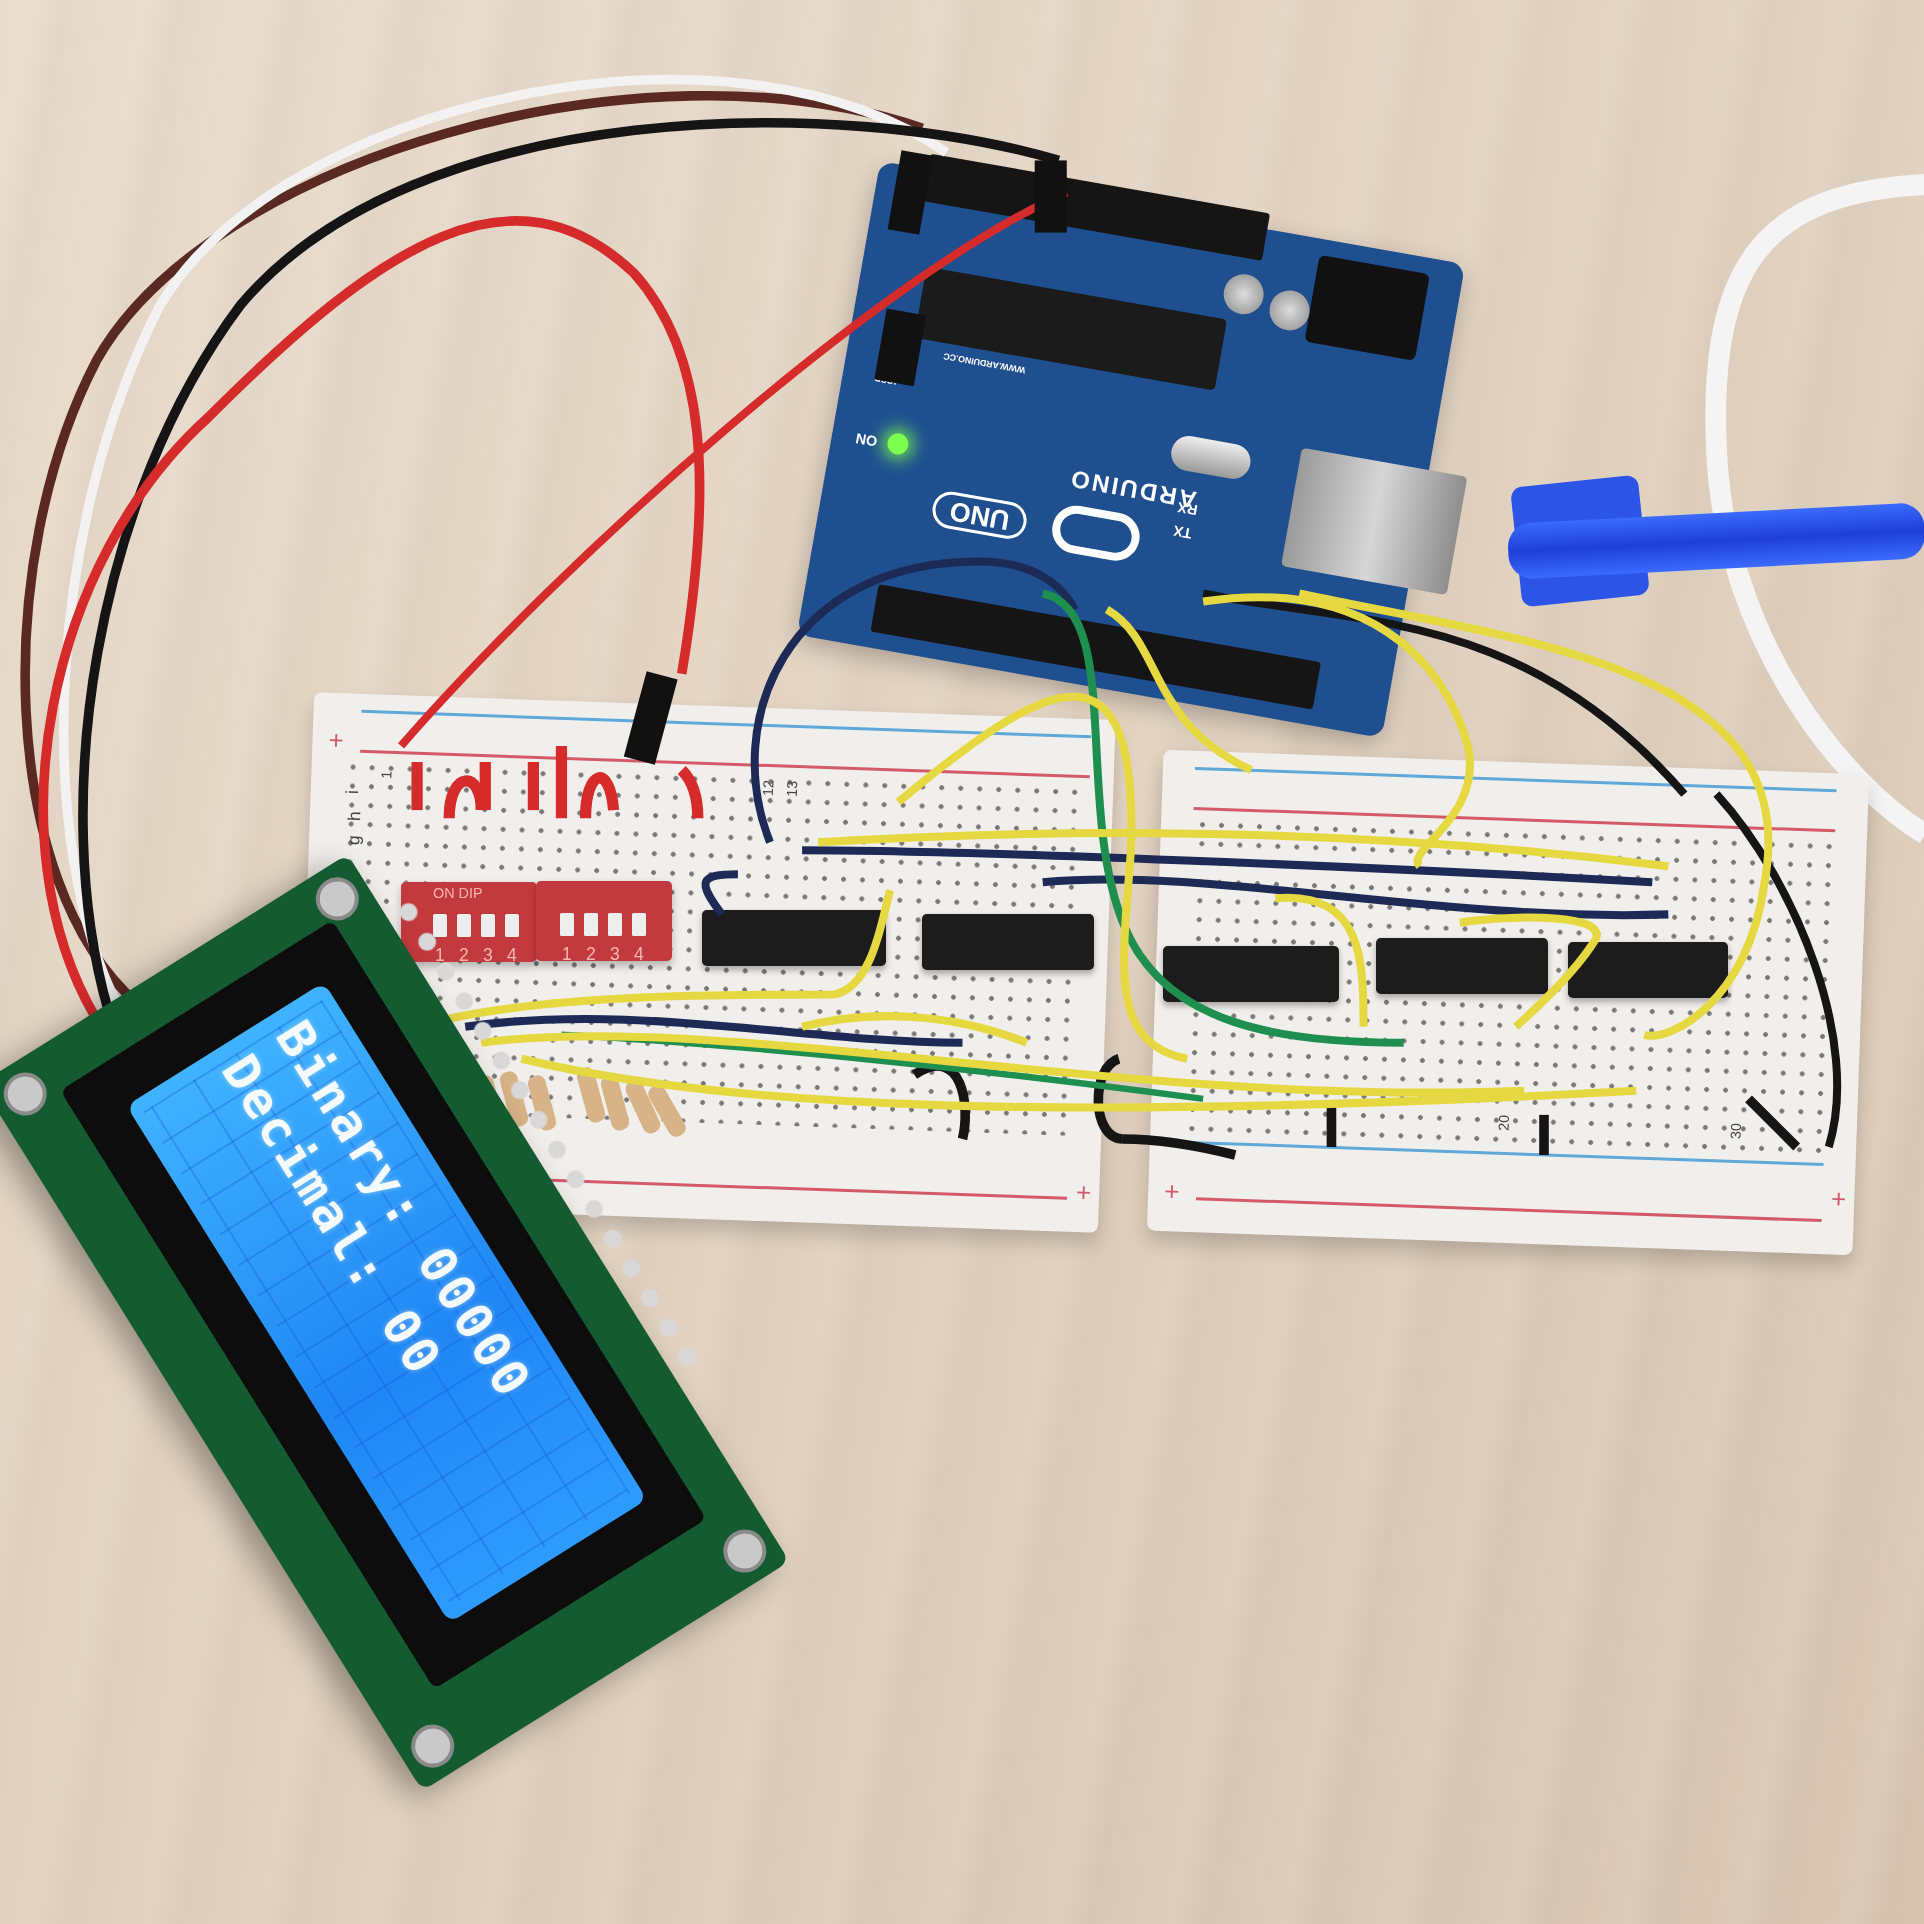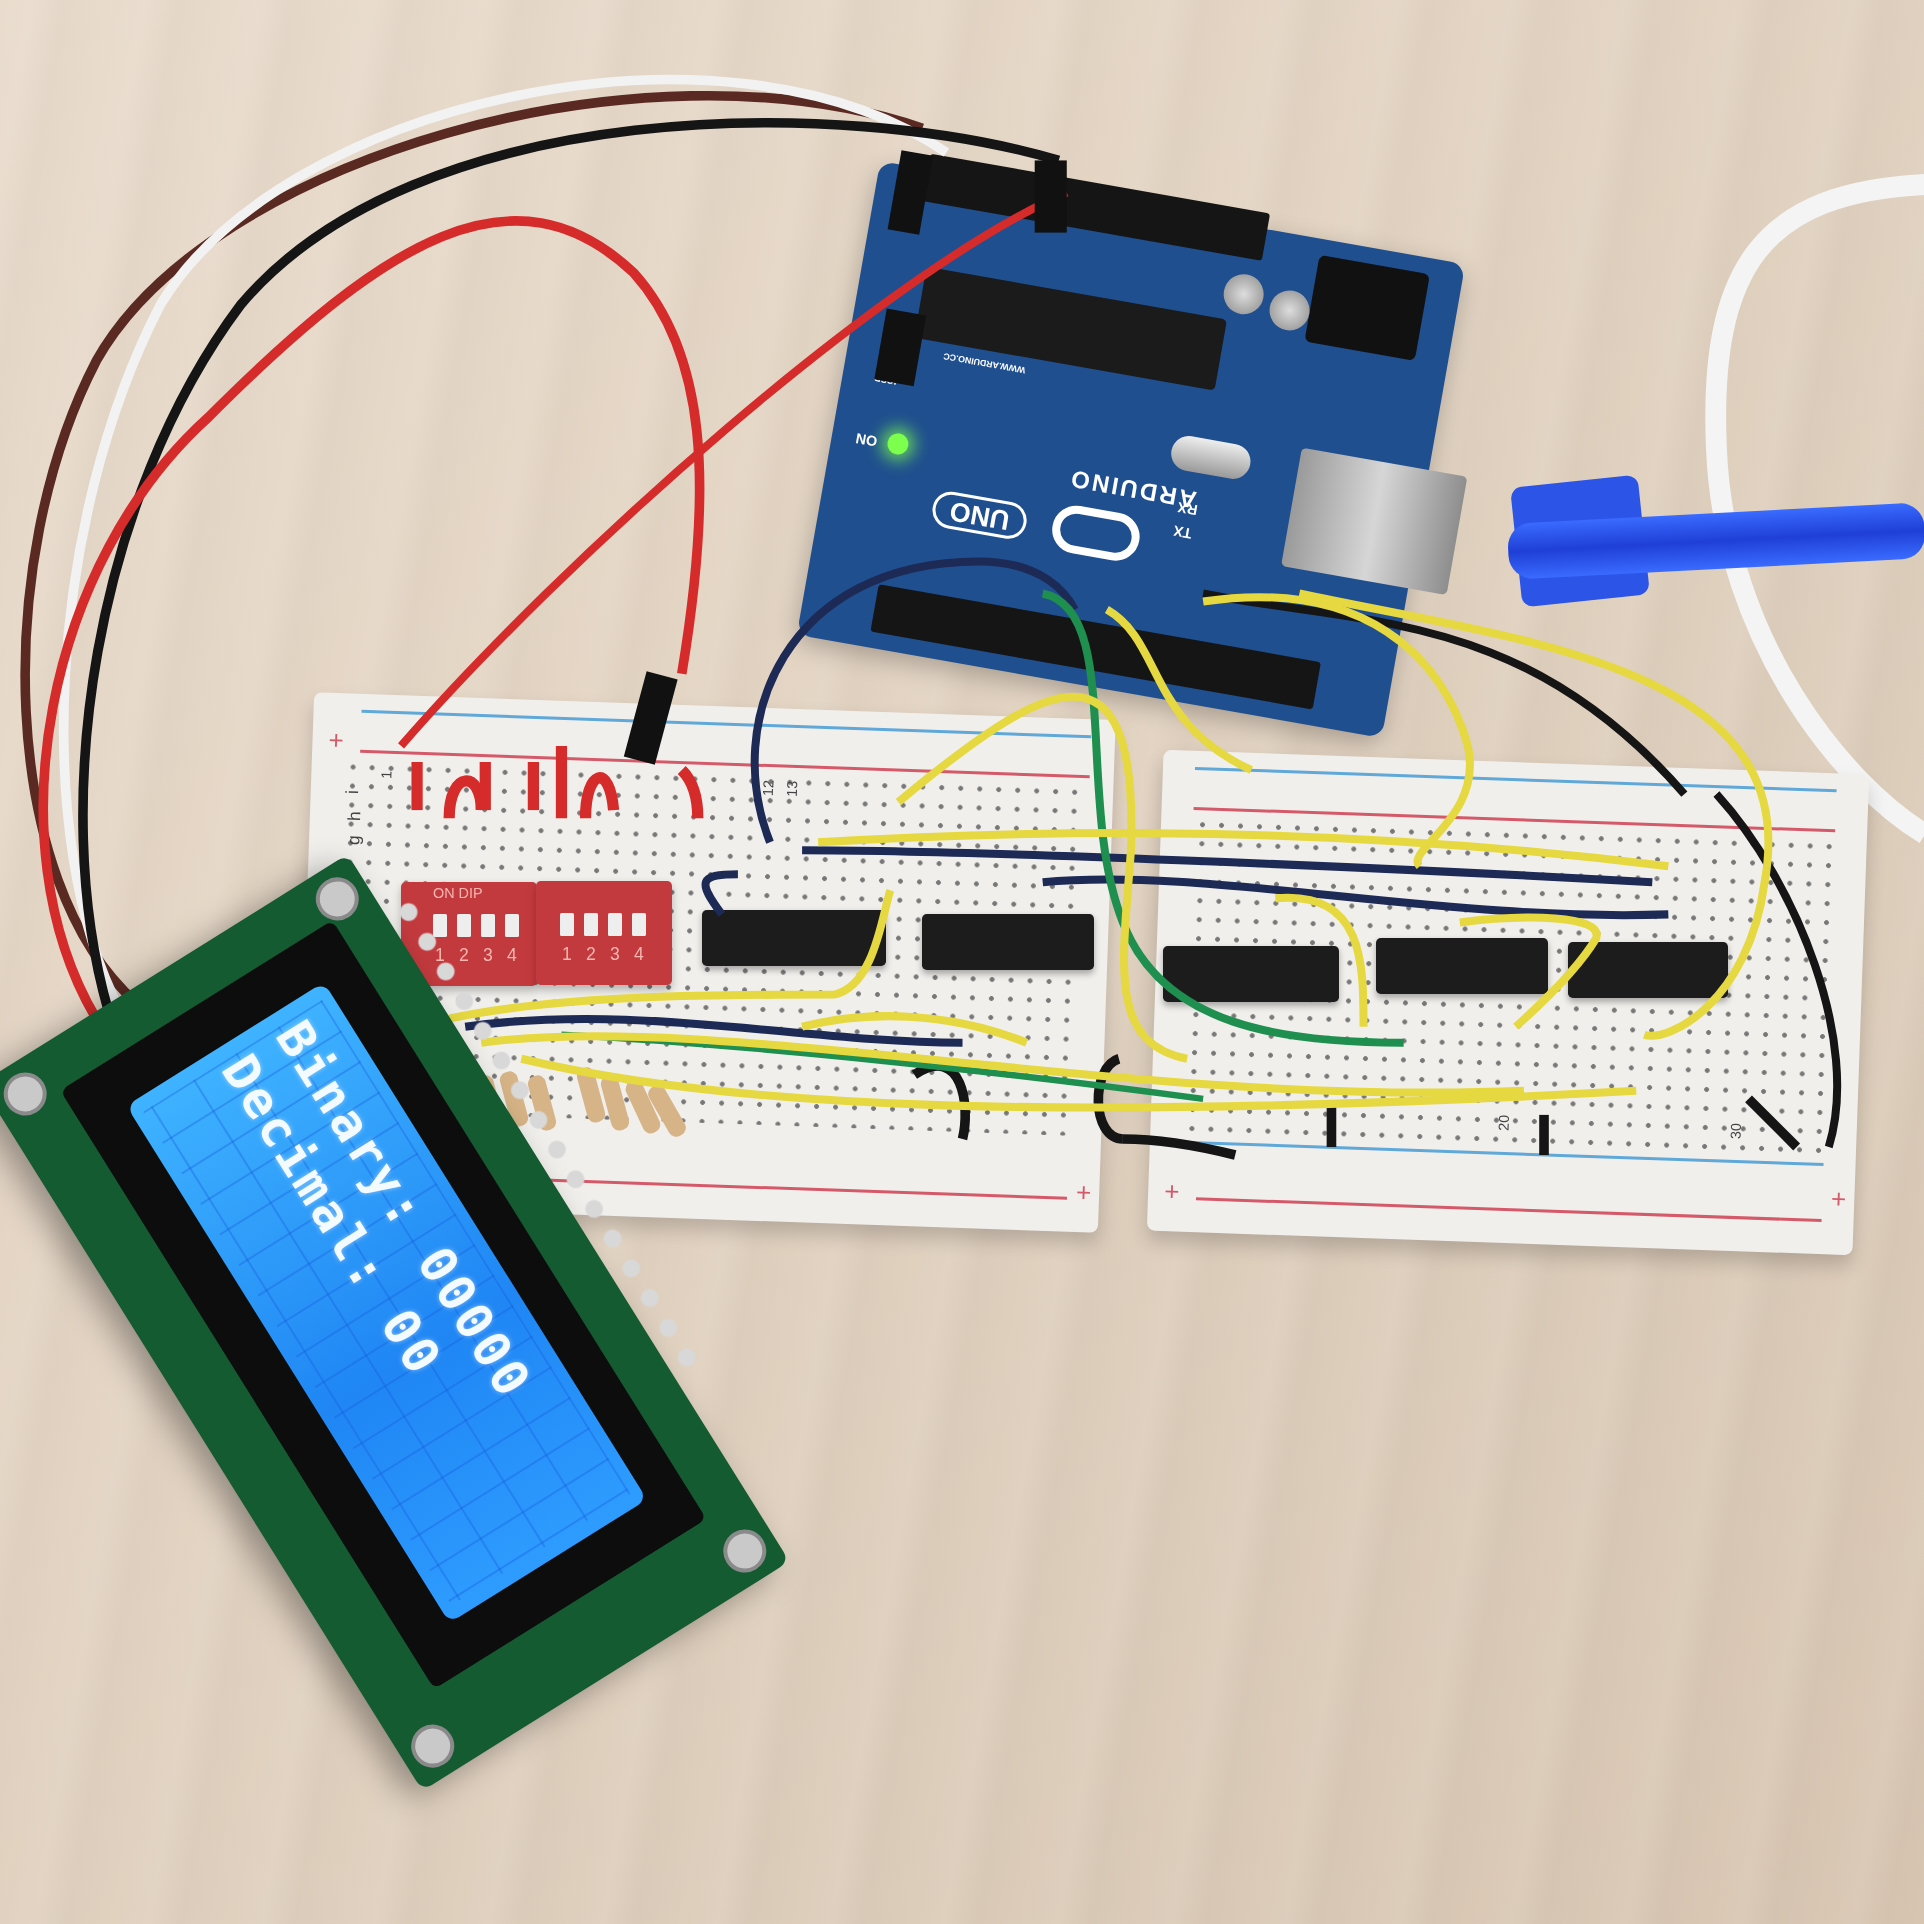--- a/index.html
+++ b/index.html
@@ -33,21 +33,21 @@
   .holes{position:absolute;inset:64px 32px 96px 32px;
     background-image:radial-gradient(circle,#777 2px,transparent 2.8px);background-size:19px 19px;}
   .rail-red{height:3.2px;background:#d45a6a;position:absolute;}
   .rail-blue{height:3.2px;background:#5fa8d8;position:absolute;}
   .plus{color:#d45a6a;font-size:26px;position:absolute;}
   .row-label{font-size:17.6px;color:#444;position:absolute;transform:rotate(-90deg);}
   .col-num{font-size:14.4px;color:#444;position:absolute;transform:rotate(-90deg);}
   
   .ic{background:#1c1c1c;border-radius:4.8px;height:56px;box-shadow:0 3.2px 6.4px rgba(0,0,0,0.3);}
   
-  .dip{background:#c33a3e;width:136px;height:104px;border-radius:4.8px;box-shadow:0 4.8px 8px rgba(0,0,0,0.25);text-decoration:underline;}
+  .dip{background:#c33a3e;width:136px;height:80px;border-radius:4.8px;box-shadow:0 4.8px 8px rgba(0,0,0,0.25);text-decoration:underline;}
   .dip .sw{position:absolute;top:32px;width:14.4px;height:22.5px;background:#eee;border-radius:1.6px;}
   .dip .lbl{position:absolute;font-size:17.6px;color:#f3b6b0;}
   
   .res{width:17.6px;height:56px;background:#d7b487;border-radius:8px;}
   
   .lcd{left:32px;top:962px;width:626px;height:906px;transform-origin:center;}
   .lcd-pcb{position:absolute;left:-64px;top:144px;width:834px;height:433px;background:#155b32;border-radius:11.2px;transform:rotate(58deg);box-shadow:0 16px 32px rgba(0,0,0,0.35);}
   .lcd-bezel{position:absolute;left:48px;top:48px;width:706px;height:321px;background:#0d0d0d;border-radius:8px;}
   .lcd-screen{position:absolute;left:48px;top:40px;width:610px;height:233px;background:linear-gradient(90deg,#3fb3ff,#1f86f4 60%,#2e9cff);border-radius:11.2px;overflow:hidden;}
   .lcd-grid{position:absolute;inset:11.2px 14.4px;background-image:linear-gradient(rgba(20,90,220,0.35) 1.6px,transparent 1.6px),linear-gradient(90deg,rgba(20,90,220,0.35) 1.6px,transparent 1.6px);background-size:36px 50px;}

